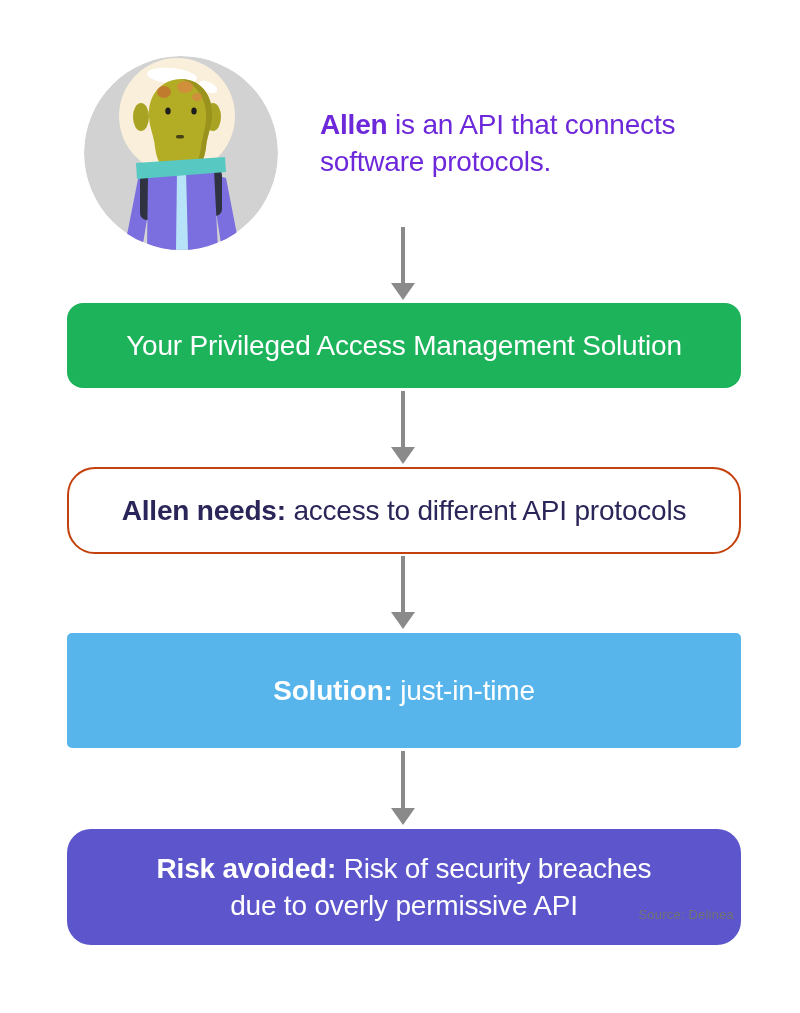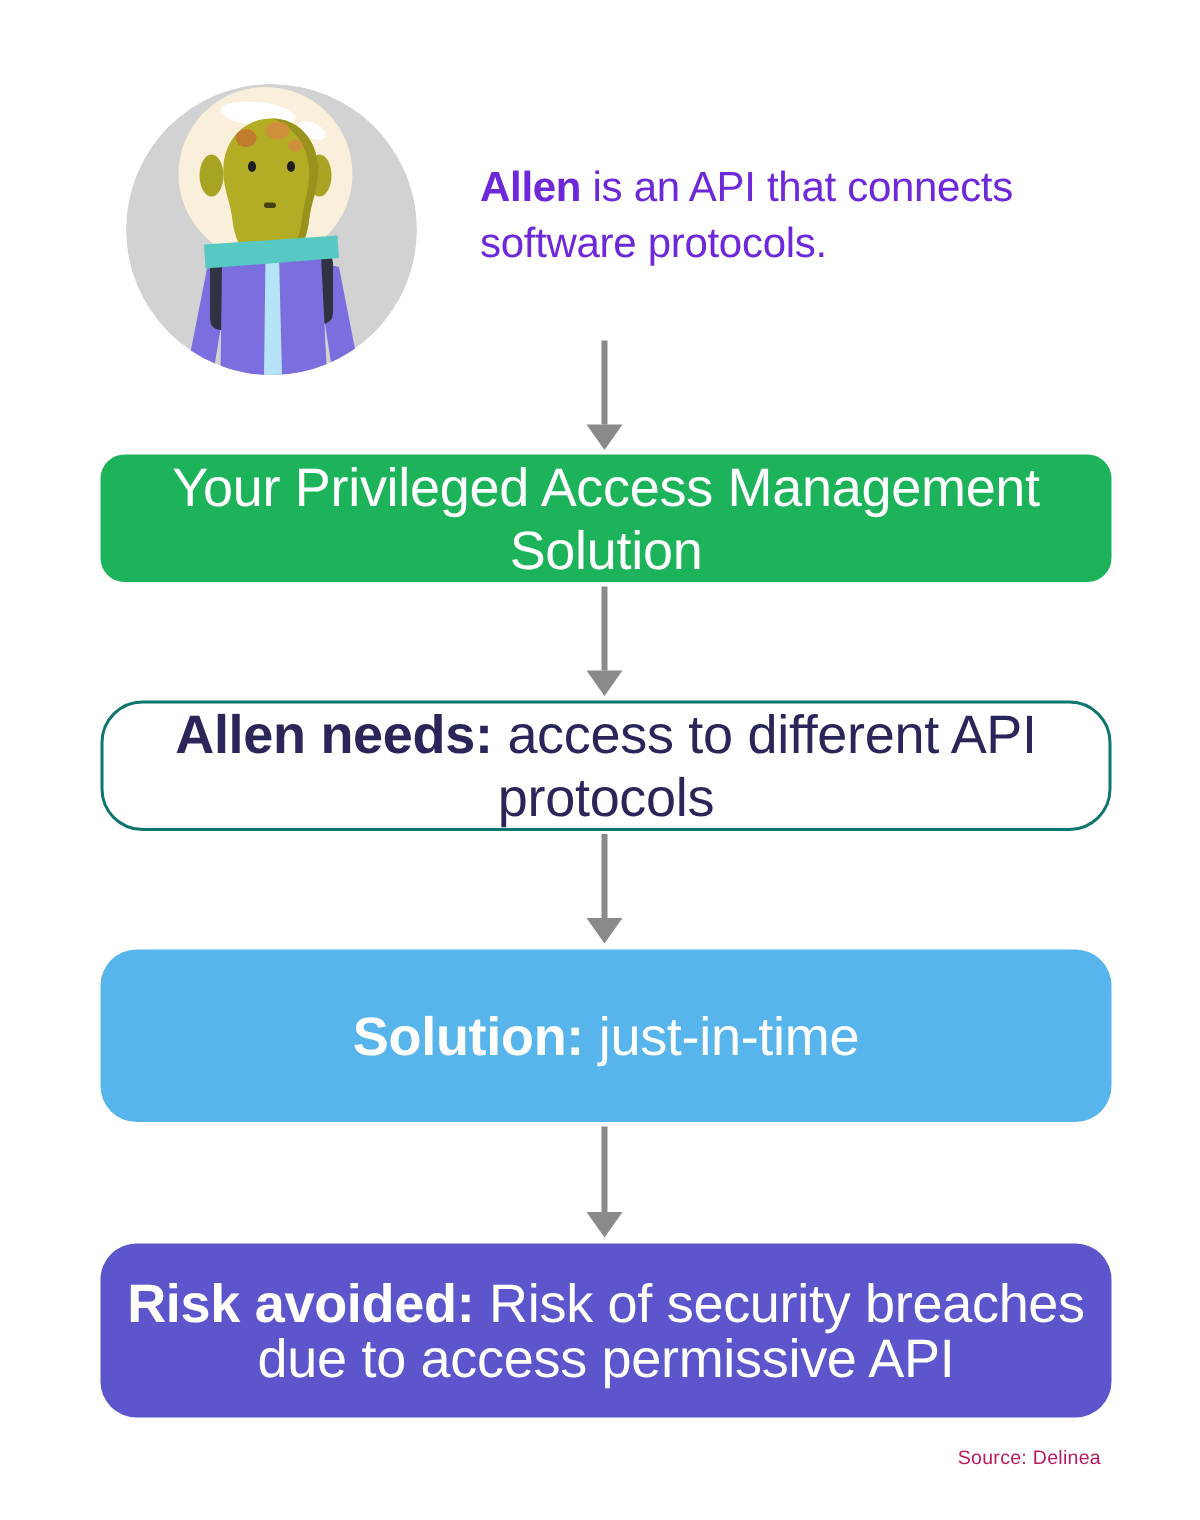--- a/index.html
+++ b/index.html
@@ -16,28 +16,28 @@
   .arrow::after { content:""; position:absolute; left:50%; bottom:-17px; transform:translateX(-50%);
                   width:0; height:0; border-left:12px solid transparent; border-right:12px solid transparent;
                   border-top:17px solid #8a8a8a; }
   .a1 { top:227px; height:56px; }
   .a2 { top:391px; height:56px; }
   .a3 { top:556px; height:56px; }
   .a4 { top:751px; height:57px; }
 
   .box { position:absolute; left:67px; width:674px; display:flex; flex-direction:column;
          align-items:center; justify-content:center; text-align:center;
-         font-size:36px; letter-spacing:-0.2px; }
+         font-size:28px; letter-spacing:-0.2px; }
   .box b { font-weight:700; }
   .box-green  { top:303px; height:85px;  background:#1db35b; border-radius:16px; color:#ffffff; font-weight:500; }
-  .box-white  { top:467px; height:87px;  background:#ffffff; border:2px solid #0f766e; border-radius:28px; color:#2b2659; font-weight:400; }
-  .box-blue   { top:633px; height:115px; background:#57b5ec; border-radius:24px; color:#ffffff; font-weight:500; line-height:37px; }
+  .box-white  { top:467px; height:87px;  background:#ffffff; border:2px solid #c2410c; border-radius:28px; color:#2b2659; font-weight:400; }
+  .box-blue   { top:633px; height:115px; background:#57b5ec; border-radius:5px; color:#ffffff; font-weight:500; line-height:37px; }
   .box-purple { top:829px; height:116px; background:#5c55cb; border-radius:24px; color:#ffffff; font-weight:500; line-height:37px; }
 
-  .source { position:absolute; top:964px; right:66px; font-size:13px; color:#be185d; letter-spacing:0.2px;text-align:center; }
+  .source { position:absolute; top:907px; right:66px; font-size:13px; color:#737373; letter-spacing:0.2px;text-align:center; }
 </style>
 </head>
 <body>
 
 <div class="canvas">
 
   <div class="avatar-wrap">
     <svg viewBox="0 0 194 194" width="194" height="194">
       <defs>
           <clipPath id="avc">
@@ -87,18 +87,18 @@
   <div class="arrow a3"></div>
 
   <div class="box box-blue">
     <div><b>Solution:</b><span> just-in-time</span></div>
   </div>
 
   <div class="arrow a4"></div>
 
   <div class="box box-purple">
     <div><b>Risk avoided:</b><span> Risk of security breaches</span></div>
-    <div>due to access permissive API</div>
+    <div>due to overly permissive API</div>
   </div>
 
   <div class="source">Source: Delinea</div>
 
 </div>
 
 </body></html>

